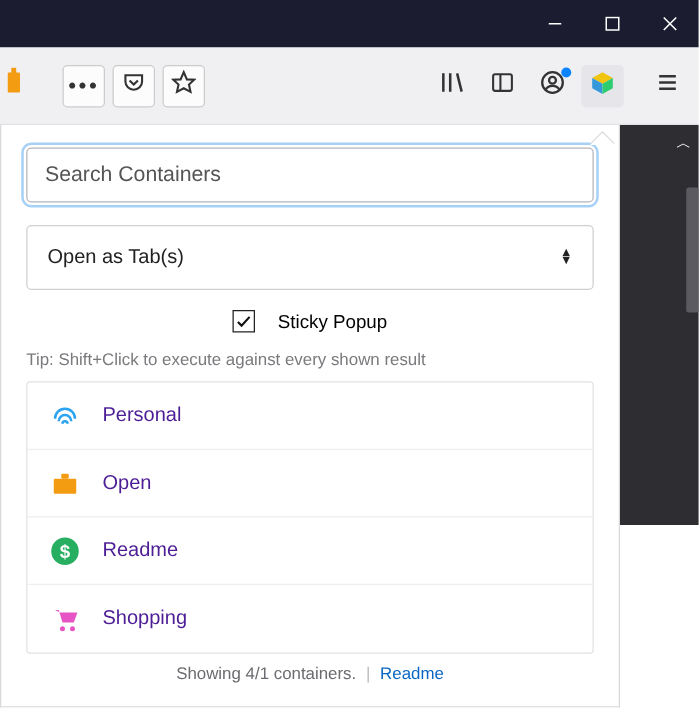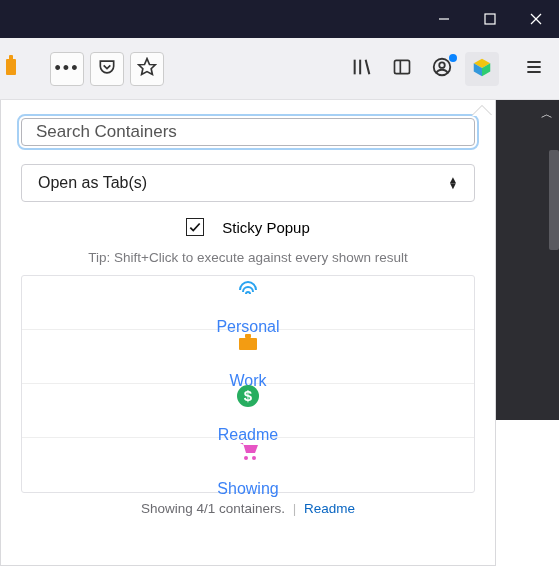--- a/index.html
+++ b/index.html
@@ -29,38 +29,38 @@
     border-bottom:10px solid #fff; filter: drop-shadow(0 -1px 0 #ccc);
   }
   .hamburger { margin-left:12px; }
   .content-row { display:flex; height: calc(566px - 38px - 62px); }
   .popup {
     width: 496px; background:#fff; border:1px solid #d9d9dc; border-top:none;
     padding: 18px 20px 8px 20px; display:flex; flex-direction:column;
     box-shadow: 0 2px 4px rgba(0,0,0,0.04);
   }
   .search-input {
-    width:100%; height:28px; border:1px solid #b5b5bb; border-radius:4px;
+    width:100%; height:44px; border:1px solid #b5b5bb; border-radius:4px;
     padding: 0 14px; font-size:17px; color:#333;
     outline: 2px solid #a6d0f5; outline-offset: 2px;
   }
   .search-input::placeholder { color:#555; }
   .select-row {
-    margin-top:18px; height:38px; border:1px solid #cfcfd4; border-radius:4px;
+    margin-top:18px; height:52px; border:1px solid #cfcfd4; border-radius:4px;
     display:flex; align-items:center; padding:0 16px; justify-content:space-between;
     font-size:16px; color:#222;
   }
   .updown { display:flex; flex-direction:column; line-height:6px; font-size:10px; color:#222; }
   .sticky-row { margin-top:16px; display:flex; align-items:center; justify-content:center; gap:18px; font-size:15px; }
   .checkbox { width:18px; height:18px; border:1.5px solid #222; display:flex; align-items:center; justify-content:center; }
-  .tip { margin-top:14px; text-align:center; color:#7a7a7e; font-size:13.5px; }
+  .tip { margin-top:14px; text-align:left; color:#7a7a7e; font-size:13.5px; }
   .list { margin-top:10px; border:1px solid #e2e2e6; border-radius:3px; }
   .list-item {
     height:54px; display:flex; align-items:center; gap:18px; padding:0 18px;
-    border-bottom:1px solid #eee; font-size:16px; color:#3b82f6;flex-direction:column;
+    border-bottom:1px solid #eee; font-size:16px; color:#4c1d95;
   }
   .list-item:last-child { border-bottom:none; }
   .ci { width:24px; height:24px; display:flex; align-items:center; justify-content:center; }
   .footer { margin-top:8px; text-align:center; font-size:13.5px; color:#6b6b70; padding-bottom:6px; }
   .footer .sep { margin: 0 4px; color:#bbb; }
   .footer a { color:#0a66c2; text-decoration:none; }
   .sidebar {
     width: 63px; background:#fff; display:flex; flex-direction:column; align-items:flex-end;
   }
   .sidebar-dark { width:63px; height:320px; background:#2d2d32; position:relative; }
@@ -195,40 +195,40 @@
         </span>
         <span>Personal</span>
       </div>
       <div class="list-item">
         <span class="ci">
           <svg width="24" height="24" viewBox="0 0 24 24" fill="#f39c12">
               <rect x="3" y="8" width="18" height="12" rx="1"></rect>
               <rect x="9" y="4" width="6" height="4" rx="1"></rect>
             </svg>
         </span>
-        <span>Work</span>
+        <span>Open</span>
       </div>
       <div class="list-item">
         <span class="ci">
           <svg width="24" height="24" viewBox="0 0 24 24">
               <circle cx="12" cy="12" r="11" fill="#27ae60"></circle>
               <text x="12" y="17" text-anchor="middle" font-size="15" fill="#fff" font-weight="bold">$</text>
             </svg>
         </span>
         <span>Readme</span>
       </div>
       <div class="list-item">
         <span class="ci">
           <svg width="24" height="24" viewBox="0 0 24 24" fill="#e754c4">
               <path d="M4 5h3l3 10h9l3-8H8"></path>
               <circle cx="10" cy="20" r="2"></circle>
               <circle cx="18" cy="20" r="2"></circle>
             </svg>
         </span>
-        <span>Showing</span>
+        <span>Shopping</span>
       </div>
     </div>
 
     <div class="footer">
       <span>Showing 4/1 containers.</span>
       <span class="sep">|</span>
       <a href="#">Readme</a>
     </div>
   </div>
 

